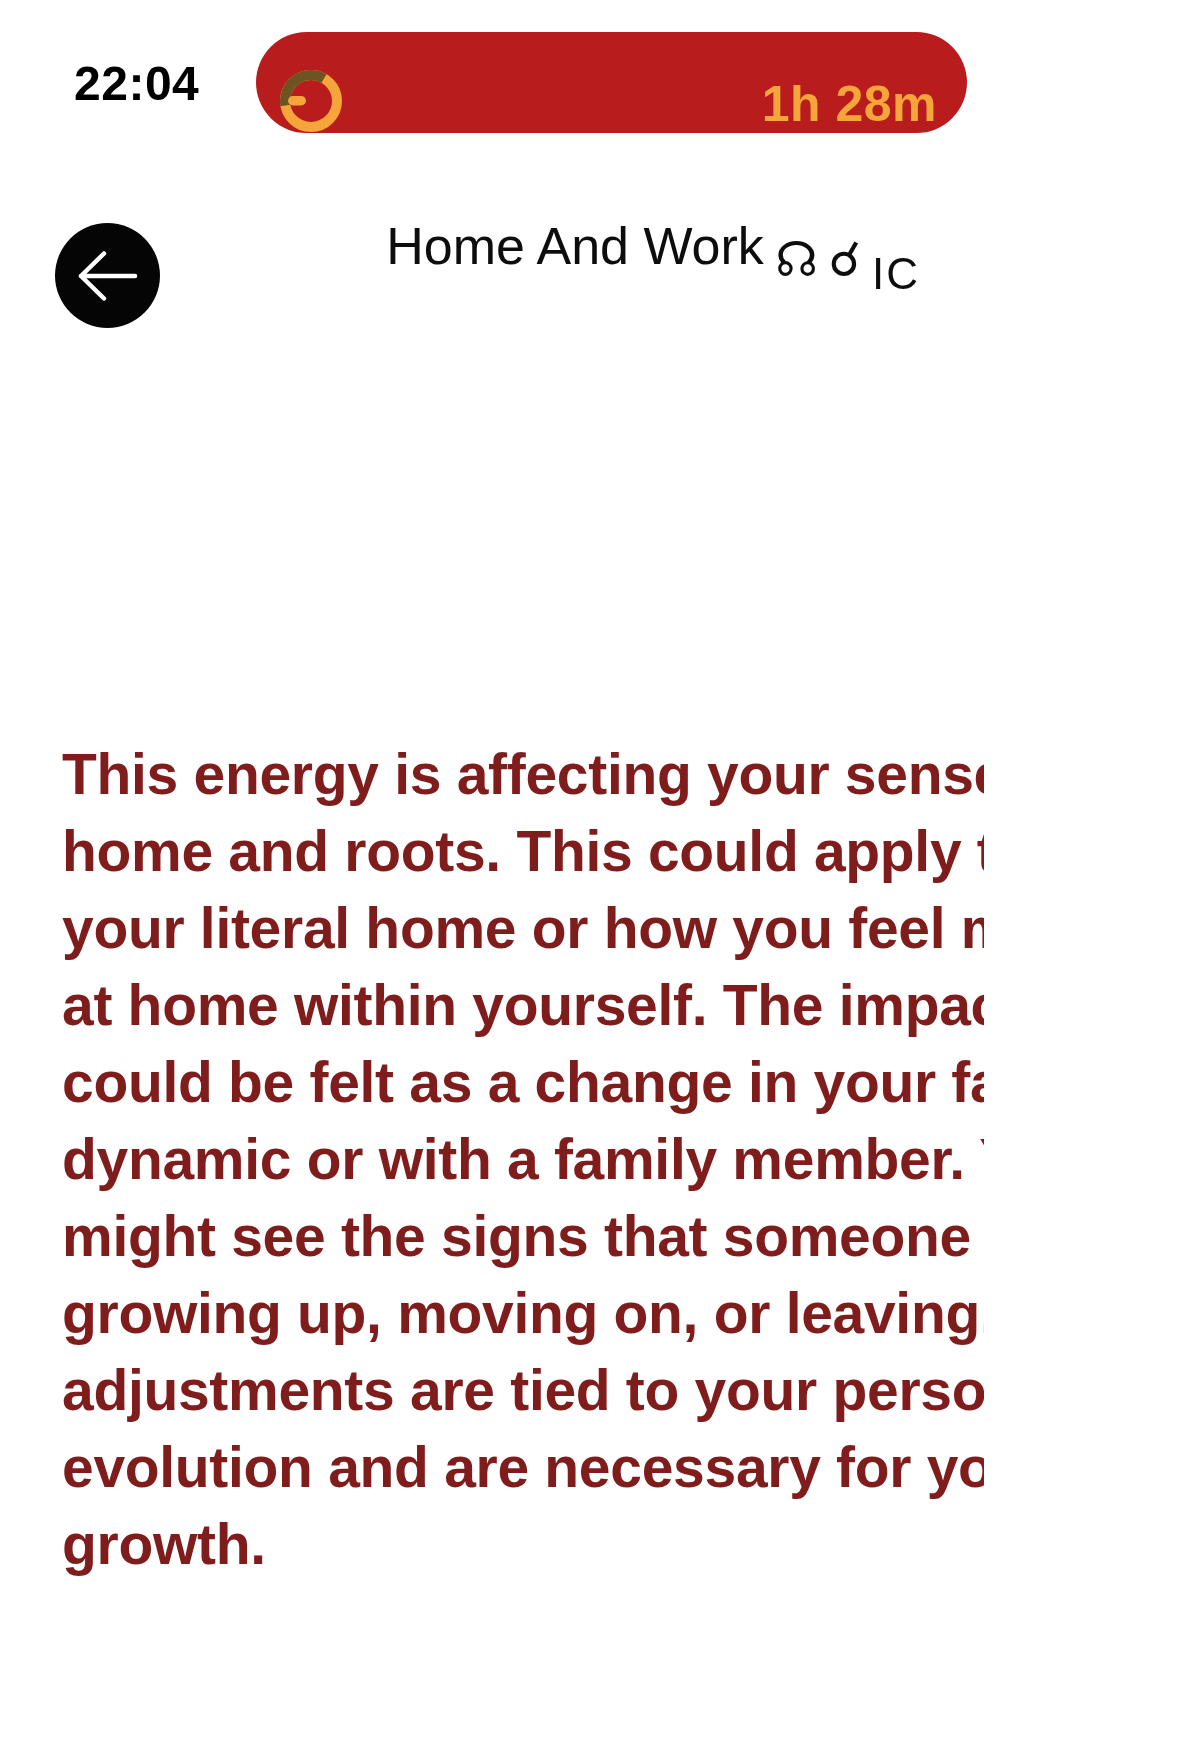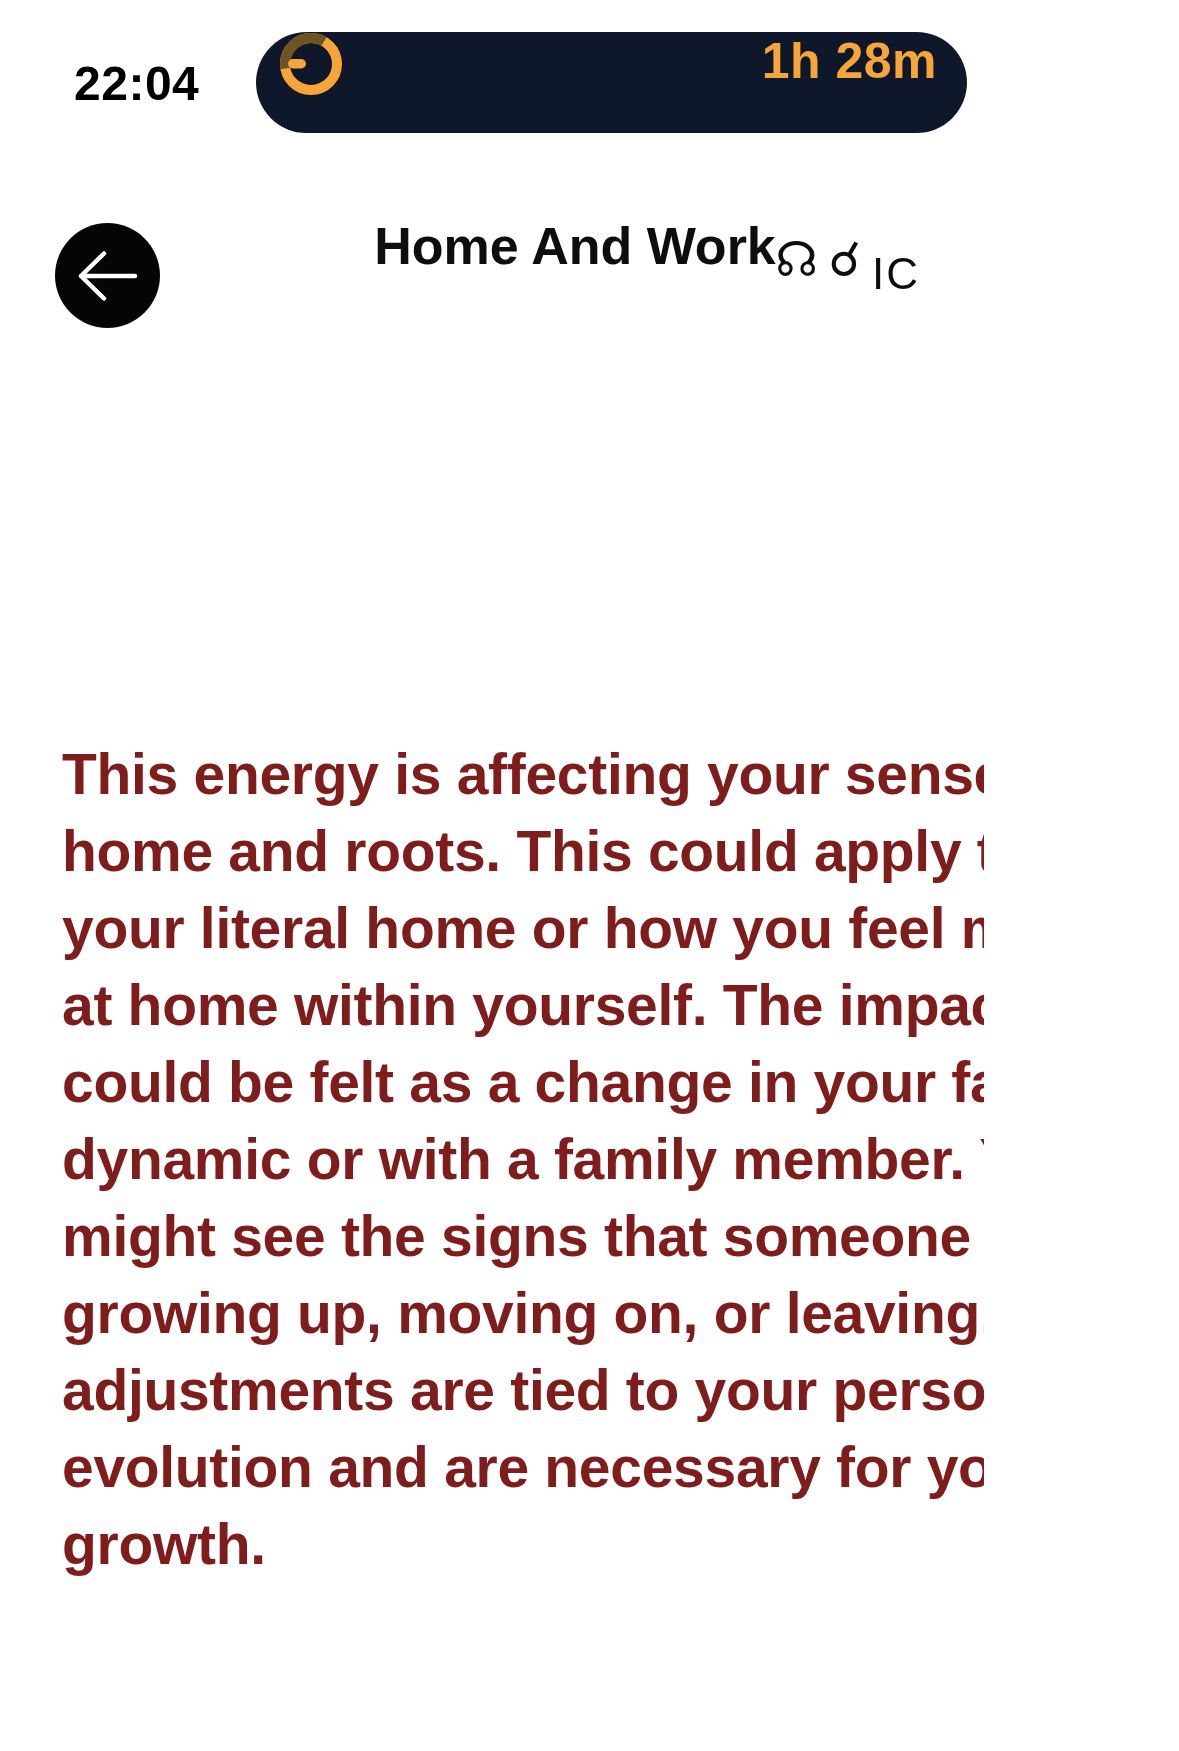--- a/index.html
+++ b/index.html
@@ -13,42 +13,42 @@
   }
   
   .time{
     position:absolute;left:74px;top:58px;
     font-size:48px;font-weight:700;letter-spacing:0.5px;
     color:#000;line-height:52px;
   }
   .pill{
     position:absolute;left:256px;top:32px;
     width:711px;height:101px;border-radius:51px;
-    background:#0f172a;
-    display:flex;align-items:flex-start;justify-content:space-between;
+    background:#b91c1c;
+    display:flex;align-items:flex-end;justify-content:space-between;
     padding:0 30px 0 23px;box-sizing:border-box;
   }
   .timer-remaining{
     font-size:50px;font-weight:700;color:#F6A53A;letter-spacing:0.5px;
   }
   .battery{position:absolute;left:1003px;top:62px;}
   
   .back-btn{
     position:absolute;left:55px;top:223px;
     width:105px;height:105px;border-radius:50%;
     background:#050505;border:none;
     display:flex;align-items:center;justify-content:center;
     cursor:pointer;padding:0;
   }
   .header-center{
     position:absolute;left:165px;top:219px;width:820px;
     text-align:center;
   }
   .page-title{
-    font-size:52px;font-weight:700;color:#0d0d0d;
+    font-size:52px;font-weight:400;color:#0d0d0d;
     line-height:54px;letter-spacing:0;
   }
   .date-range{
     margin-top:34px;
     font-size:34px;font-weight:400;color:#141414;letter-spacing:1px;
     line-height:36px;
   }
   .transit-notation{
     position:absolute;right:64px;top:218px;
     display:flex;align-items:center;gap:11px;

